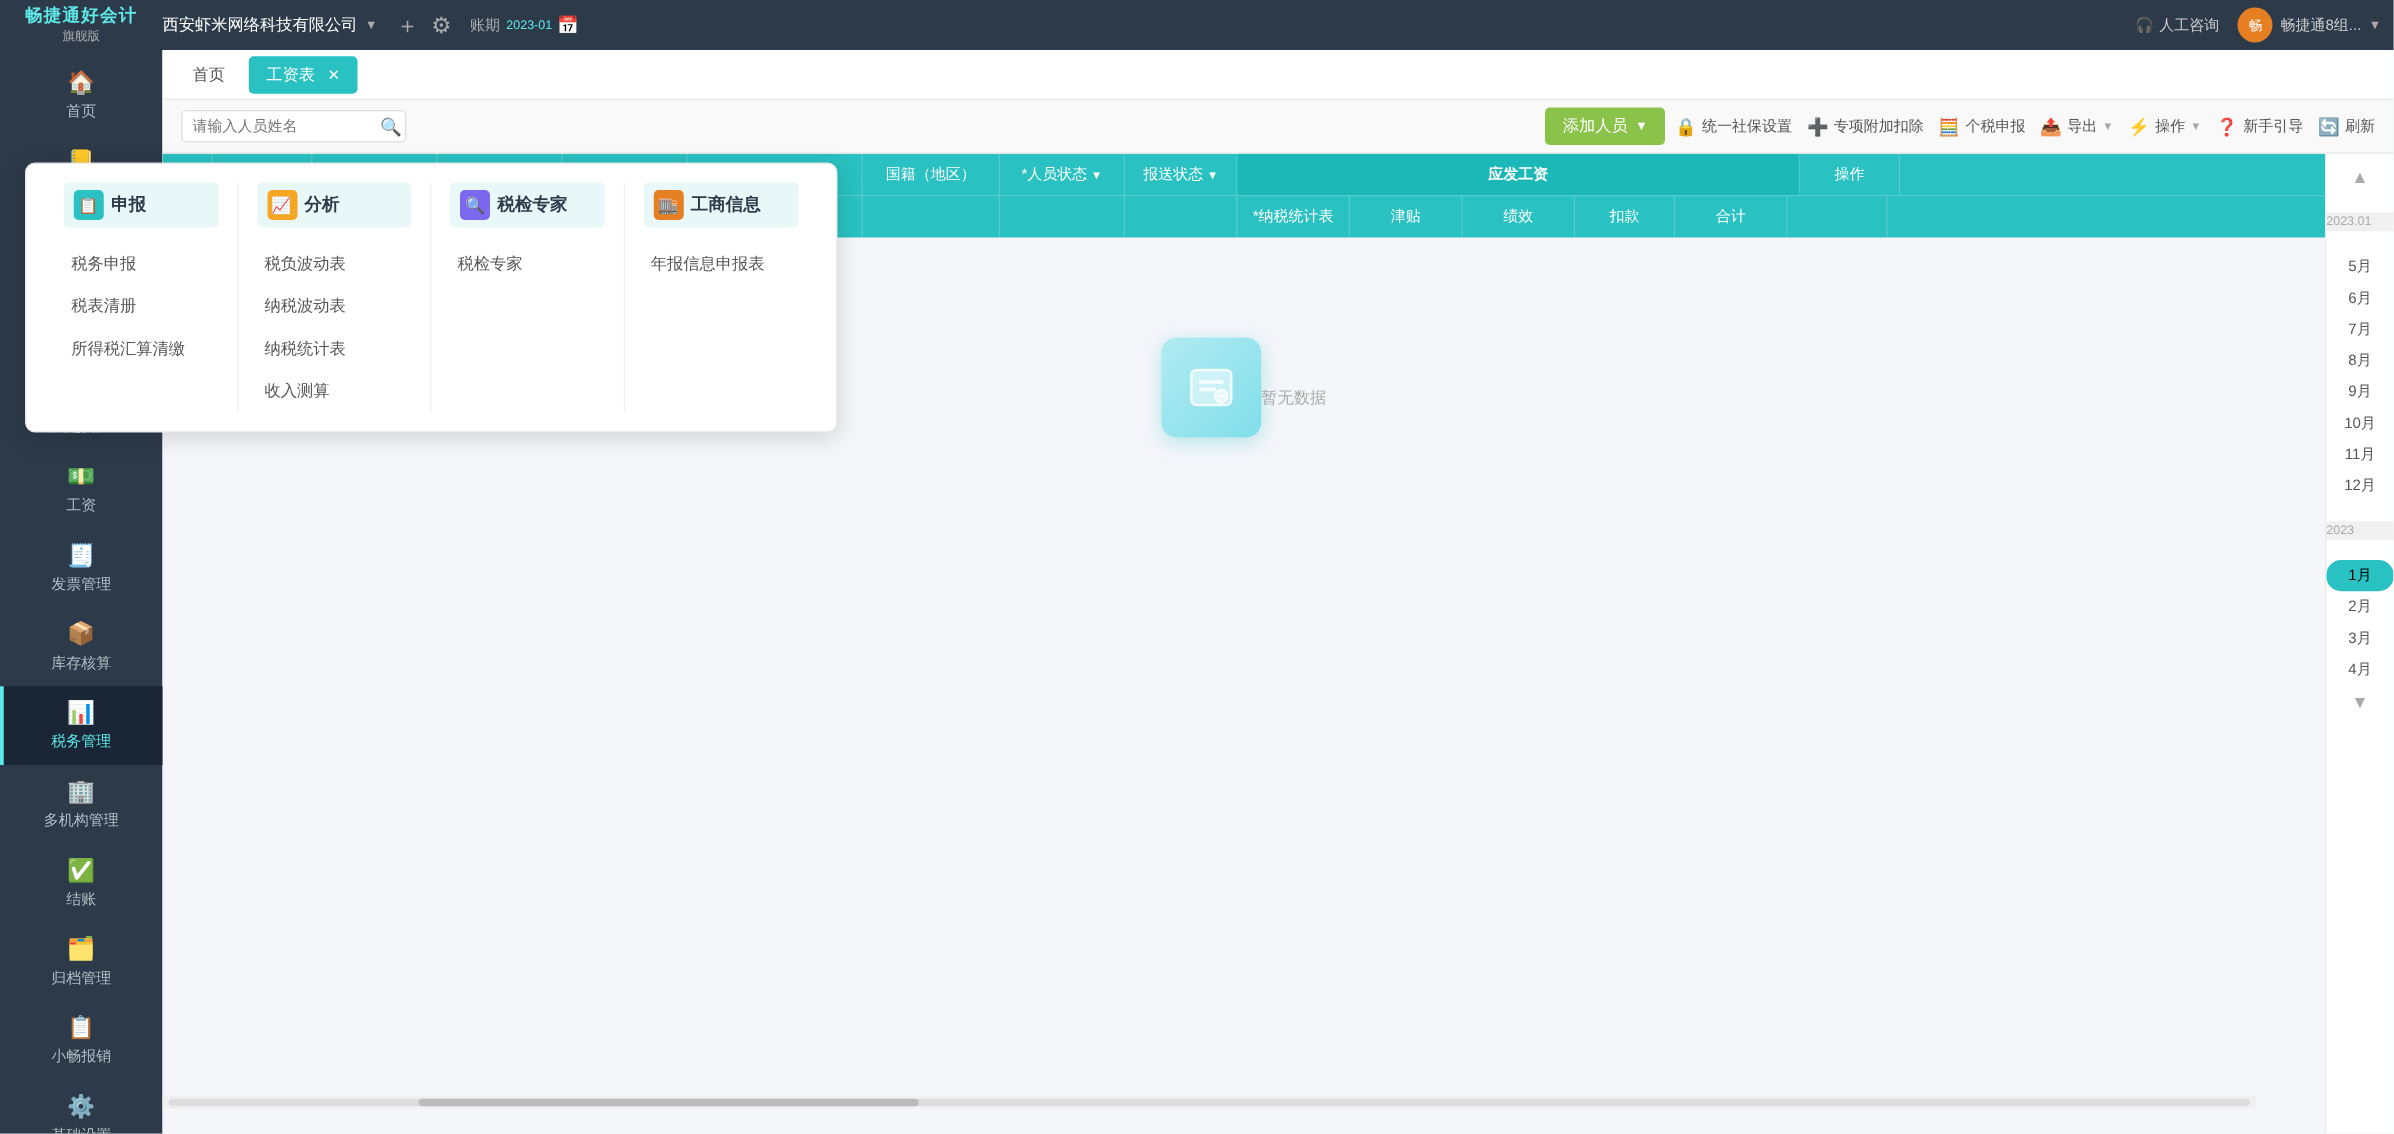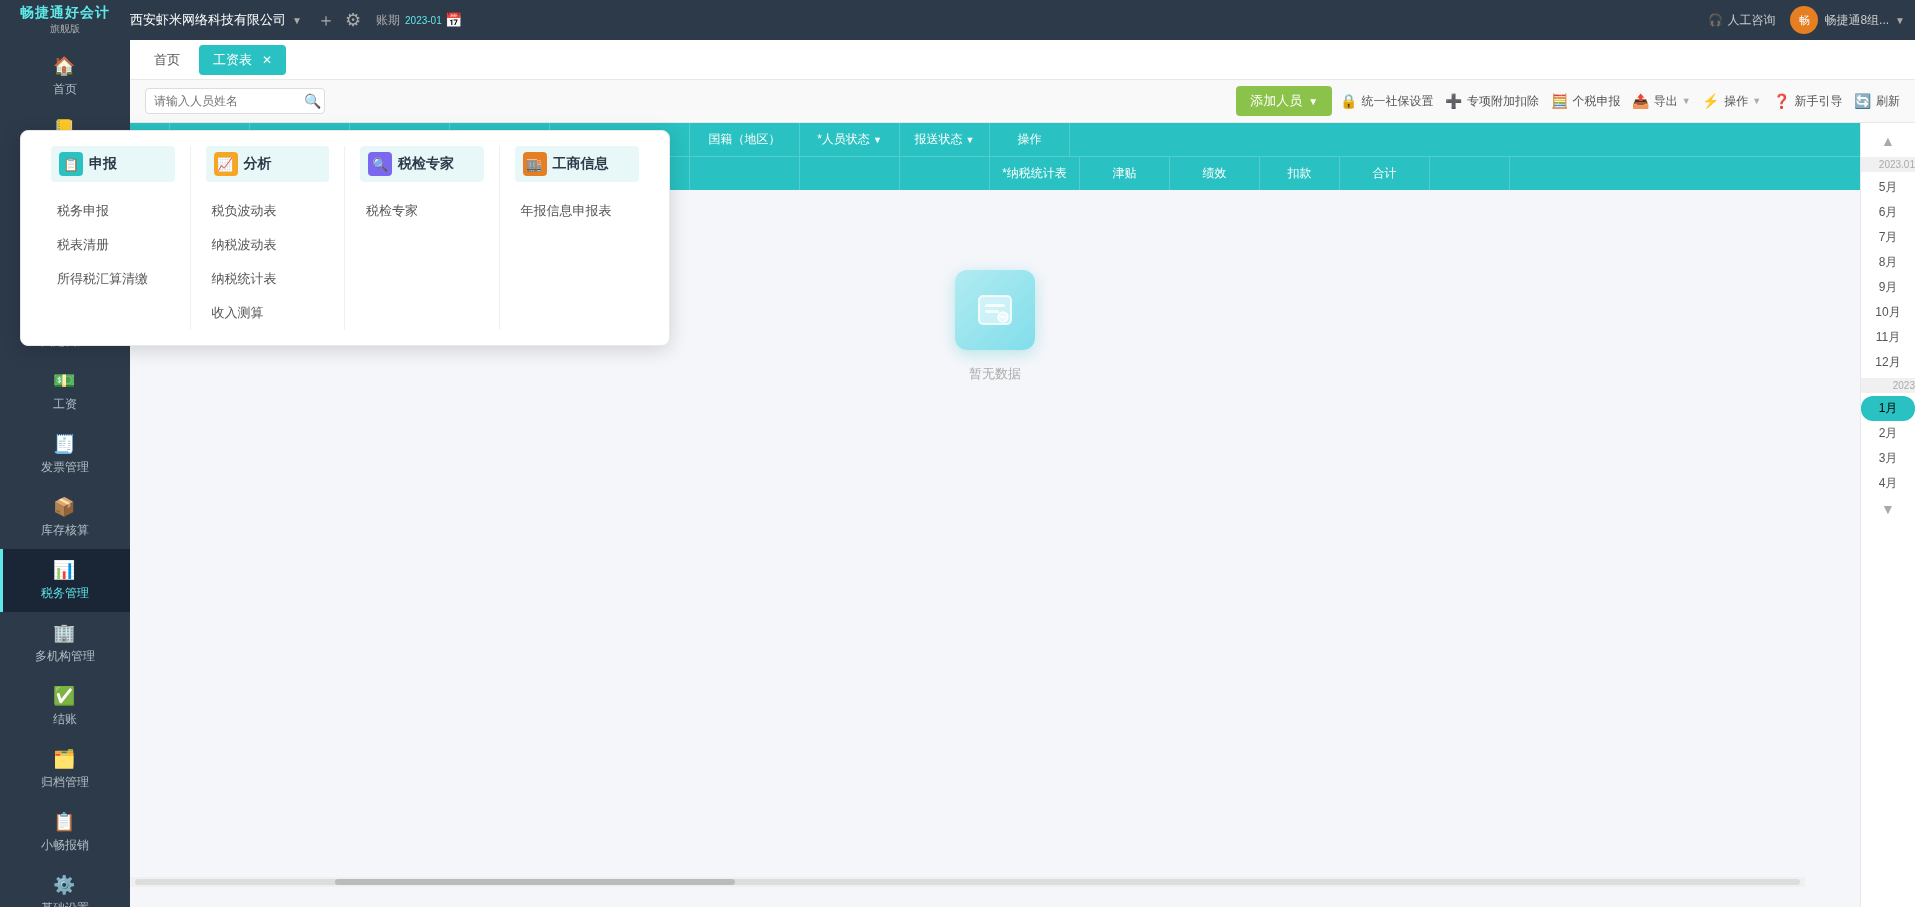--- a/index.html
+++ b/index.html
@@ -235,21 +235,20 @@
       align-items: center;
       gap: 3px;
       white-space: nowrap;
       justify-content: center;
       flex-shrink: 0;
     }
 
     
     .empty-state {
       display: flex;
-      flex-direction: column;
       align-items: center;
       justify-content: center;
       padding: 80px 0;
     }
     .empty-icon {
       width: 80px; height: 80px;
       background: linear-gradient(135deg, #b2ebf2, #80deea);
       border-radius: 12px;
       display: flex;
       align-items: center;
@@ -364,23 +363,23 @@
     .year-panel-month.active {
       background: #29c1c1;
       color: #000000;
       border-radius: 12px;
     }
     .year-divider {
       font-size: 10px;
       color: #aaa;
       background: #f0f0f0;
       width: 100%;
-      text-align: right;
+      text-align: left;
       padding: 2px 0;
-      margin: 3px 0;
+      margin: 16px 0;
       cursor: pointer;
     }
   </style>
 </head>
 <body>
 
 <div class="top-bar">
   <div class="top-bar-logo">
     <span class="logo-text">畅捷通好会计</span>
     <span class="logo-sub">旗舰版</span>
@@ -542,20 +541,21 @@
             <div class="th-cell" style="width:100px;">*证据类型</div>
             <div class="th-cell" style="width:140px;">*证据号码</div>
             <div class="th-cell" style="width:110px;">国籍（地区）</div>
             <div class="th-cell" style="width:100px;">
               *人员状态 <span style="font-size:9px;">▼</span>
             </div>
             <div class="th-cell" style="width:90px;">
               报送状态 <span style="font-size:9px;">▼</span>
             </div>
 
+            <div class="th-cell" style="width:450px;background:#1cb8b8;font-weight:bold;">应发工资</div>
             <div class="th-cell" style="width:80px;">操作</div>
           </div>
 
           <div class="table-header-row2">
             <div class="th-cell" style="width:40px;"></div>
             <div class="th-cell" style="width:80px;"></div>
             <div class="th-cell" style="width:100px;"></div>
             <div class="th-cell" style="width:100px;"></div>
             <div class="th-cell" style="width:100px;"></div>
             <div class="th-cell" style="width:140px;"></div>

